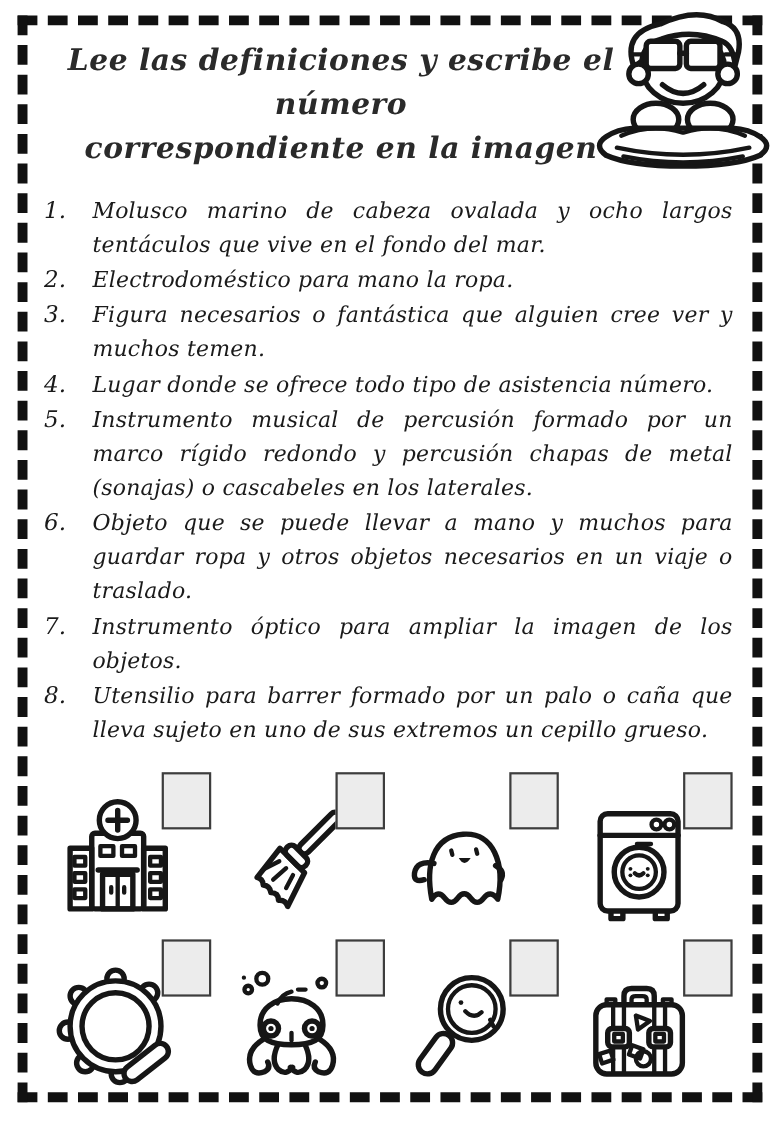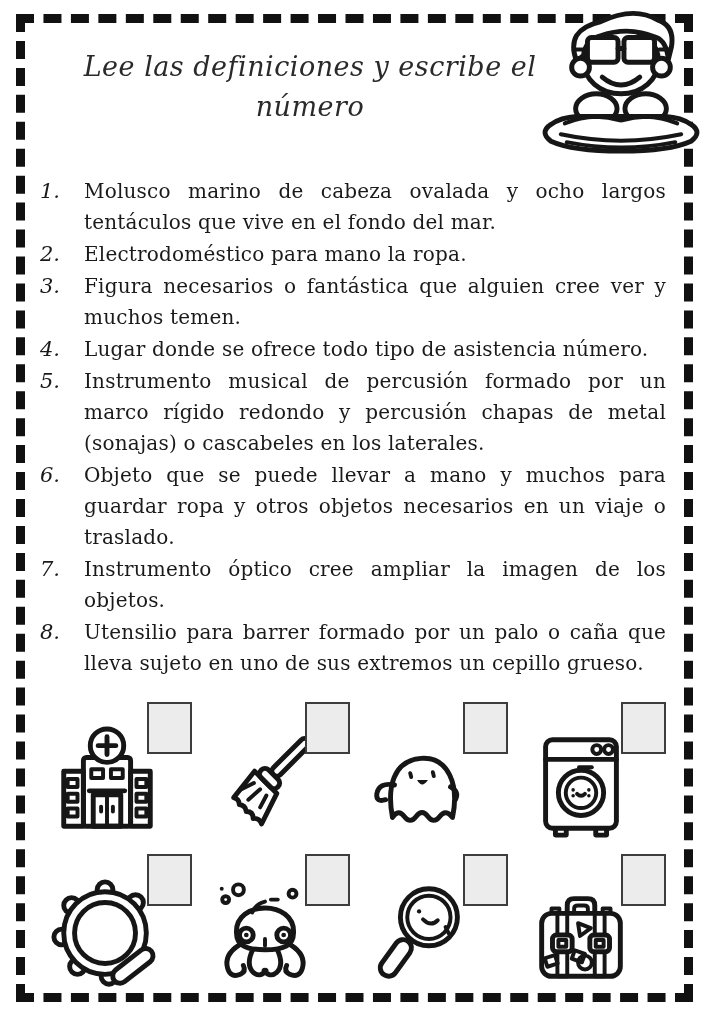--- a/index.html
+++ b/index.html
@@ -2,26 +2,26 @@
 <html><head>
 <meta charset="utf-8">
 <style>
   html,body{margin:0;padding:0;background:#fff;}
   .page{position:relative;width:709px;height:1024px;background:#fff;overflow:hidden;
         font-family:"DejaVu Serif", serif;color:#1a1a1a;}
   .dashed-border{position:absolute;left:16px;right:16px;top:14px;bottom:22px;
         border:9px dashed #111;z-index:1;pointer-events:none;}
   .boy{position:absolute;right:4px;top:6px;width:168px;height:148px;z-index:3;}
   .titlebox{position:absolute;left:55px;top:36px;width:510px;text-align:center;z-index:2;}
-  .titlebox h1{margin:11px;font-size:27px;line-height:40px;font-weight:normal;
+  .titlebox h1{margin:0;font-size:27px;line-height:40px;font-weight:bold;
         font-style:italic;color:#2a2a2a;letter-spacing:.5px;}
   .defs{position:absolute;left:34px;top:176px;width:632px;margin:0;padding:0;list-style:none;z-index:2;}
   .defs li{display:flex;margin:0 0 1px 0;}
   .defs .num{flex:0 0 50px;font-size:21px;line-height:31px;font-style:italic;padding-left:6px;box-sizing:border-box;}
-  .defs .txt{flex:1;font-size:20px;line-height:31px;text-align:justify;letter-spacing:.2px;}
+  .defs .txt{flex:1;font-size:20px;line-height:31px;font-style:italic;text-align:justify;letter-spacing:.2px;}
   .grid{position:absolute;left:44px;top:698px;width:624px;z-index:2;
         display:grid;grid-template-columns:repeat(4,1fr);grid-auto-rows:148px;column-gap:8px;row-gap:4px;}
   .cell{position:relative;}
   .cell svg.pic{position:absolute;left:4px;bottom:4px;}
   .answer-box{position:absolute;top:4px;right:2px;width:45px;height:52px;
         background:#ececec;border:2px solid #3d3d3d;z-index:4;box-sizing:border-box;
         font-size:26px;text-align:center;line-height:48px;}
   svg .ln{fill:none;stroke:#161616;stroke-width:5;stroke-linecap:round;stroke-linejoin:round;}
   svg .lnw{fill:#fff;stroke:#161616;stroke-width:5;stroke-linecap:round;stroke-linejoin:round;}
   svg .fil{fill:#161616;stroke:none;}
@@ -48,21 +48,21 @@
       <ellipse class="lnw" cx="60" cy="104" rx="21" ry="15"></ellipse>
       <ellipse class="lnw" cx="110" cy="104" rx="21" ry="15"></ellipse>
       <path class="lnw" d="M14,120 q-12,8 0,17 q22,10 71,10 q49,0 71,-10 q12,-9 0,-17 q-10,-7 -26,-8 l-90,0 q-16,1 -26,8 z"></path>
       <path class="thin" d="M24,130 q61,13 122,0 M30,138 q55,11 110,0"></path>
       <path class="thin" d="M28,119 q28,-12 56,-3 M142,119 q-28,-12 -56,-3"></path>
     </svg>
   </div>
 
   <div class="titlebox">
     <h1><span>Lee las definiciones y escribe el número</span><br>
-    </h1>
+    <span>correspondiente en la imagen</span></h1>
   </div>
 
   <ol class="defs">
     <li>
         <span class="num">1.</span>
         <span class="txt">Molusco marino de cabeza ovalada y ocho largos tentáculos que vive en el fondo del mar.</span>
       </li>
     <li>
         <span class="num">2.</span>
         <span class="txt">Electrodoméstico para mano la ropa.</span>
@@ -78,21 +78,21 @@
     <li>
         <span class="num">5.</span>
         <span class="txt">Instrumento musical de percusión formado por un marco rígido redondo y percusión chapas de metal (sonajas) o cascabeles en los laterales.</span>
       </li>
     <li>
         <span class="num">6.</span>
         <span class="txt">Objeto que se puede llevar a mano y muchos para guardar ropa y otros objetos necesarios en un viaje o traslado.</span>
       </li>
     <li>
         <span class="num">7.</span>
-        <span class="txt">Instrumento óptico cree ampliar la imagen de los objetos.</span>
+        <span class="txt">Instrumento óptico para ampliar la imagen de los objetos.</span>
       </li>
     <li>
         <span class="num">8.</span>
         <span class="txt">Utensilio para barrer formado por un palo o caña que lleva sujeto en uno de sus extremos un cepillo grueso.</span>
       </li>
   </ol>
 
   <div class="grid">
 
     <div class="cell">

